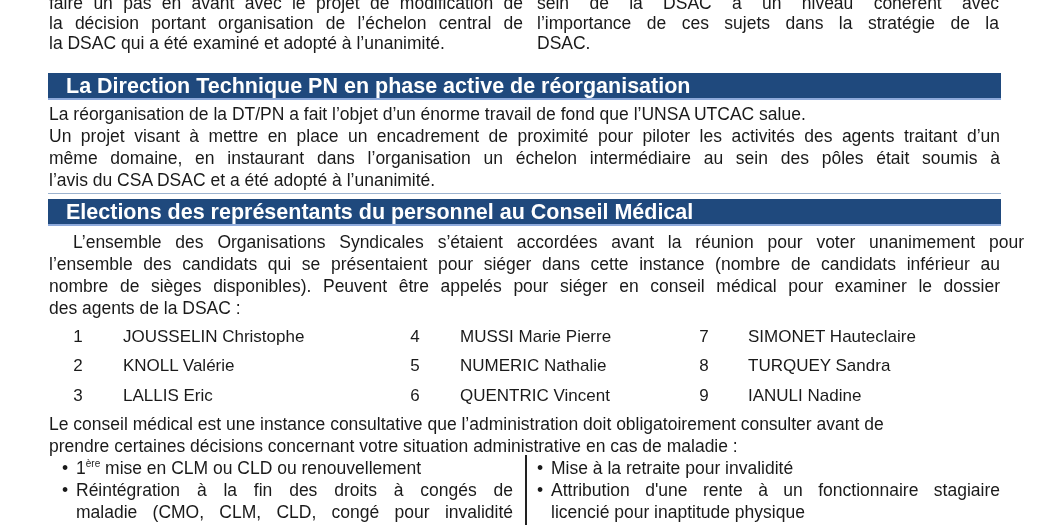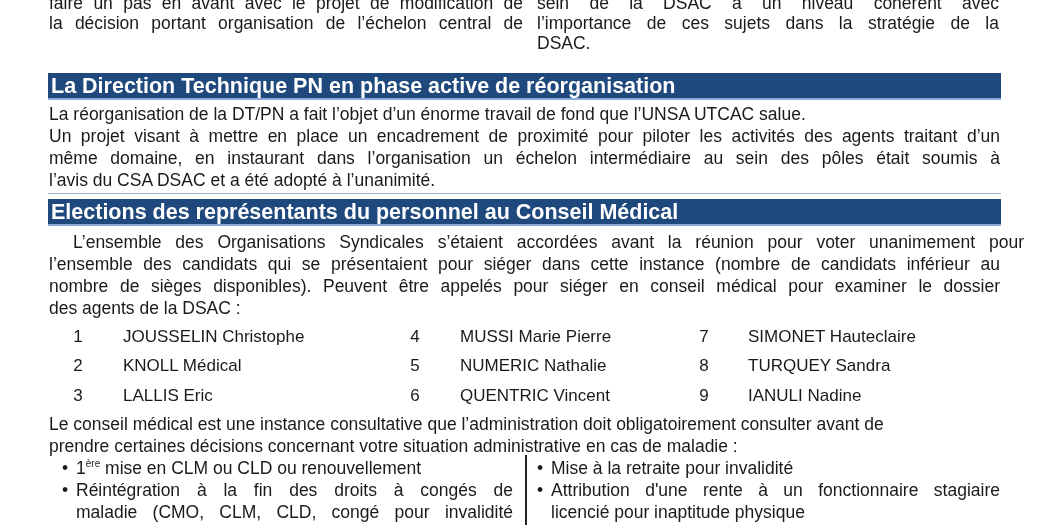--- a/index.html
+++ b/index.html
@@ -6,36 +6,37 @@
   body { width: 1050px; height: 525px; overflow: hidden; position: relative;
          font-family: "Liberation Sans", sans-serif; color: #1a1a1a; }
   .page { position: absolute; left: 0; top: 0; width: 1050px; height: 525px; }
   .txt { position: absolute; font-size: 17.5px; line-height: 20px; white-space: nowrap; }
   .just { text-align: justify; text-align-last: justify; white-space: normal; }
   .col-left { left: 49px; width: 474px; }
   .col-right { left: 537px; width: 462px; }
   .full { left: 49px; width: 951px; }
   .band { position: absolute; left: 48px; width: 953px; height: 27px;
           background: #1f497d; color: #ffffff; font-weight: bold; font-size: 21.5px;
-          line-height: 27px; padding-left: 3px; box-sizing: border-box; white-space: nowrap;
+          line-height: 27px; padding-left: 18px; box-sizing: border-box; white-space: nowrap;
           border-bottom: 2px solid #8eaadb; }
   .rule { position: absolute; left: 48px; width: 953px; height: 1px; background: #9db3cf; }
   .num { position: absolute; font-size: 17px; line-height: 20px; width: 20px; text-align: center; }
   .name { position: absolute; font-size: 17px; line-height: 20px; white-space: nowrap; }
   .vline { position: absolute; left: 525px; top: 455px; width: 1.5px; height: 70px; background: #222; }
   .bullet { position: absolute; font-size: 17.5px; line-height: 20px; }
   sup { font-size: 10px; line-height: 0; vertical-align: 7px; }
 </style>
 </head>
 <body>
 
 <div class="page">
 
   <div class="txt col-left just" style="top:-7px;">faire un pas en avant avec le projet de modification de</div>
   <div class="txt col-left just" style="top:13px;">la décision portant organisation de l’échelon central de</div>
+  <div class="txt col-left" style="top:33px;">la DSAC qui a été examiné et adopté à l’unanimité.</div>
 
   <div class="txt col-right just" style="top:-7px;">sein de la DSAC à un niveau cohérent avec</div>
   <div class="txt col-right just" style="top:13px;">l’importance de ces sujets dans la stratégie de la</div>
   <div class="txt col-right" style="top:33px;">DSAC.</div>
 
   <div class="band" style="top:73px;">La Direction Technique PN en phase active de réorganisation</div>
   <div class="txt full just" style="top:126px;">Un projet visant à mettre en place un encadrement de proximité pour piloter les activités des agents traitant d’un</div>
   <div class="txt full" style="top:104px;">La réorganisation de la DT/PN a fait l’objet d’un énorme travail de fond que l’UNSA UTCAC salue.</div>
   <div class="txt full just" style="top:148px;">même domaine, en instaurant dans l’organisation un échelon intermédiaire au sein des pôles était soumis à</div>
   <div class="txt full" style="top:170px;">l’avis du CSA DSAC et a été adopté à l’unanimité.</div>
@@ -44,21 +45,21 @@
   <div class="band" style="top:199px;">Elections des représentants du personnel au Conseil Médical</div>
   <div class="txt full just" style="top:232px;margin-left:24px;">L’ensemble des Organisations Syndicales s’étaient accordées avant la réunion pour voter unanimement pour</div>
   <div class="txt full just" style="top:254px;">l’ensemble des candidats qui se présentaient pour siéger dans cette instance (nombre de candidats inférieur au</div>
   <div class="txt full just" style="top:276px;">nombre de sièges disponibles). Peuvent être appelés pour siéger en conseil médical pour examiner le dossier</div>
   <div class="txt full" style="top:298px;">des agents de la DSAC :</div>
 
   <div>
     <span class="num" style="left:68px; top:327px;">1</span>
     <span class="name" style="left:123px; top:327px;">JOUSSELIN Christophe</span>
     <span class="num" style="left:68px; top:356px;">2</span>
-    <span class="name" style="left:123px; top:356px;">KNOLL Médical</span>
+    <span class="name" style="left:123px; top:356px;">KNOLL Valérie</span>
     <span class="num" style="left:68px; top:386px;">3</span>
     <span class="name" style="left:123px; top:386px;">LALLIS Eric</span>
 
     <span class="num" style="left:405px; top:327px;">4</span>
     <span class="name" style="left:460px; top:327px;">MUSSI Marie Pierre</span>
     <span class="num" style="left:405px; top:356px;">5</span>
     <span class="name" style="left:460px; top:356px;">NUMERIC Nathalie</span>
     <span class="num" style="left:405px; top:386px;">6</span>
     <span class="name" style="left:460px; top:386px;">QUENTRIC Vincent</span>
 

